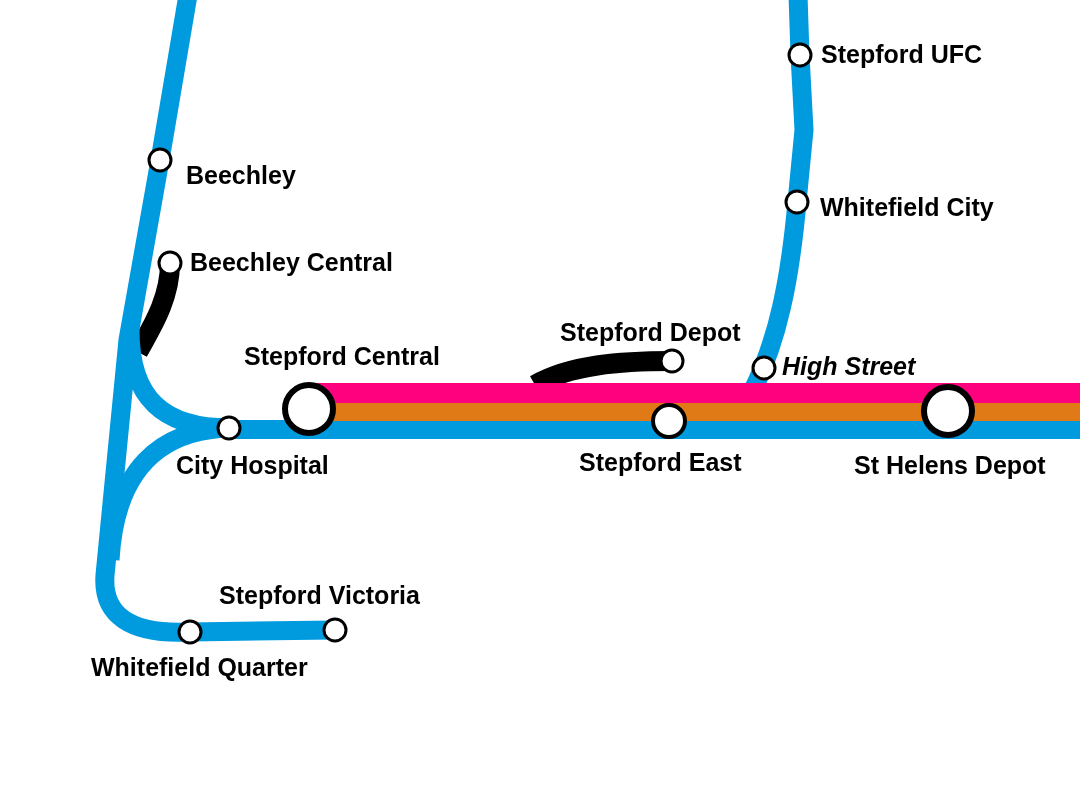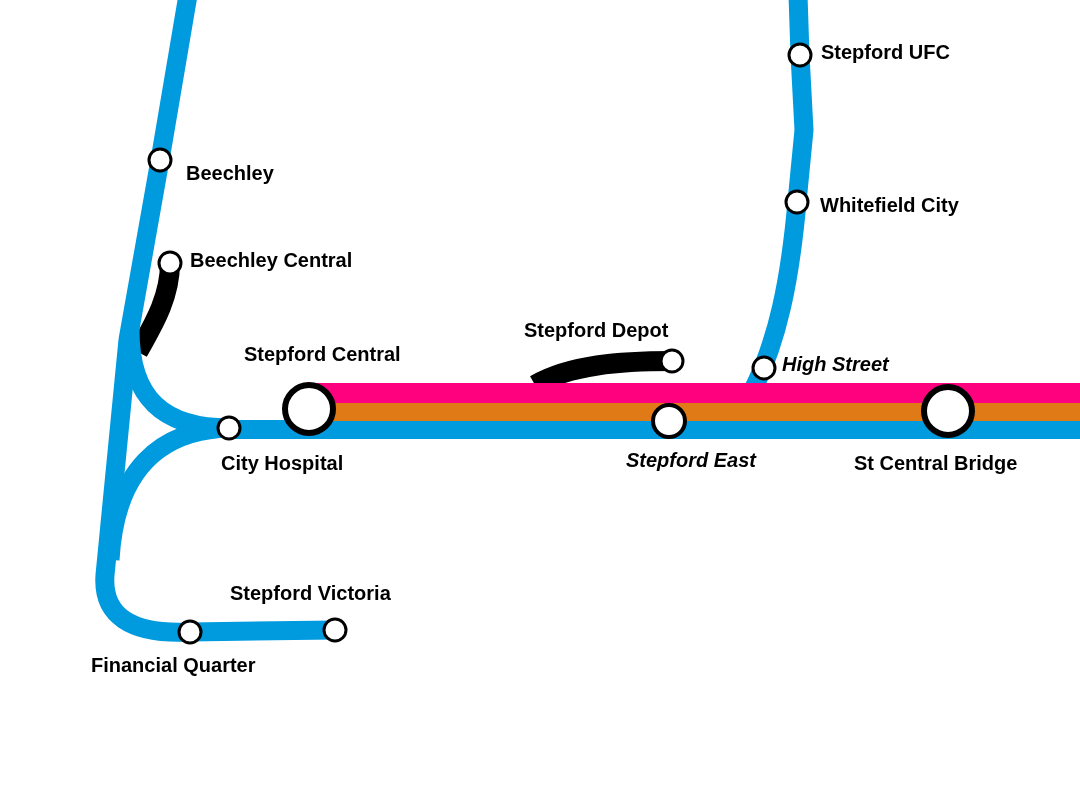--- a/index.html
+++ b/index.html
@@ -1,18 +1,18 @@
 <!DOCTYPE html>
 <html><head>
 <meta charset="utf-8">
 <style>
   html, body { margin:0; padding:0; background:#ffffff; }
   body { width:1080px; height:810px; position:relative; overflow:hidden; font-family:"Liberation Sans", sans-serif; }
   #map { position:absolute; left:0; top:0; }
-  .label { position:absolute; font-weight:bold; font-size:20px; color:#000; white-space:nowrap; line-height:1; }
+  .label { position:absolute; font-weight:bold; font-size:25px; color:#000; white-space:nowrap; line-height:1; }
 </style>
 </head>
 <body>
 
 <svg id="map" width="1080" height="810" viewBox="0 0 1080 810" xmlns="http://www.w3.org/2000/svg">
 
   <path d="M170 263 C170 300 150 330 138 352" stroke="#000" stroke-width="20" fill="none" stroke-linecap="butt"></path>
   <path d="M535 385 C570 365 620 361 672 361" stroke="#000" stroke-width="20" fill="none"></path>
 
   <path d="M188 -5 L160 160 L128 340 L105 575 C102 615 130 635 190 632 L335 630" stroke="#009ADE" stroke-width="19" fill="none" stroke-linejoin="round"></path>
@@ -37,20 +37,20 @@
   <circle cx="190" cy="632" r="11" fill="#fff" stroke="#000" stroke-width="3"></circle>
 
   <circle cx="309" cy="409" r="24" fill="#fff" stroke="#000" stroke-width="6"></circle>
   <circle cx="948" cy="411" r="24" fill="#fff" stroke="#000" stroke-width="6"></circle>
 </svg>
 
 <div class="label" style="left:821px; top:42px;">Stepford UFC</div>
 <div class="label" style="left:186px; top:148px;margin-top:15px;">Beechley</div>
 <div class="label" style="left:820px; top:195px;">Whitefield City</div>
 <div class="label" style="left:190px; top:250px;">Beechley Central</div>
-<div class="label" style="left:524px; top:320px;">Stepford Depot</div>
+<div class="label" style="left:560px; top:320px;">Stepford Depot</div>
 <div class="label" style="left:212px; top:344px;margin-left:32px;">Stepford Central</div>
 <div class="label" style="left:782px; top:354px;font-style:italic;">High Street</div>
-<div class="label" style="left:626px; top:450px;font-style:italic;">Stepford East</div>
-<div class="label" style="left:176px; top:453px;margin-left:45px;">City Hospital</div>
-<div class="label" style="left:854px; top:453px;">St Central Bridge</div>
-<div class="label" style="left:230px; top:583px;">Stepford Victoria</div>
-<div class="label" style="left:91px; top:655px;">Financial Quarter</div>
+<div class="label" style="left:579px; top:450px;">Stepford East</div>
+<div class="label" style="left:176px; top:453px;">City Hospital</div>
+<div class="label" style="left:854px; top:453px;">St Helens Depot</div>
+<div class="label" style="left:219px; top:583px;">Stepford Victoria</div>
+<div class="label" style="left:91px; top:655px;">Whitefield Quarter</div>
 
 </body></html>

